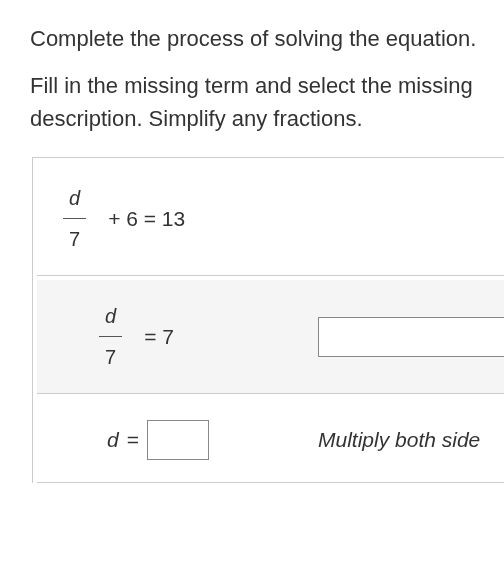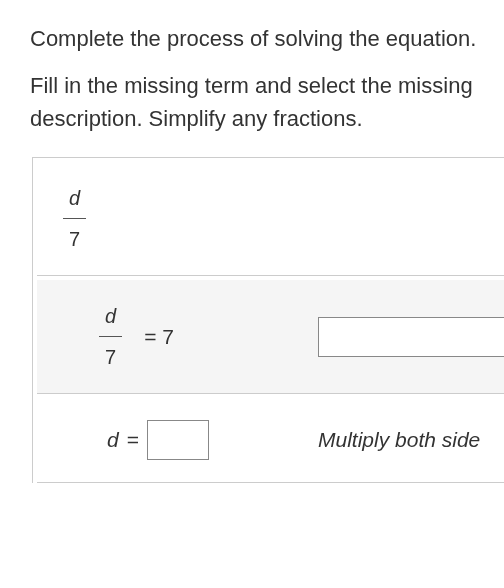--- a/index.html
+++ b/index.html
@@ -88,20 +88,21 @@
 <div class="steps">
 
   <div class="row">
     <div class="eqcell">
       <span class="frac">
         <span class="num">d</span>
         <span class="bar"></span>
         <span class="den">7</span>
       </span>
       <span class="gap"></span>
+      <span> + 6 = 13</span>
     </div>
     <div class="desccell"></div>
   </div>
 
   <div class="row shaded">
     <div class="eqcell indent1">
       <span class="frac">
         <span class="num">d</span>
         <span class="bar"></span>
         <span class="den">7</span>

